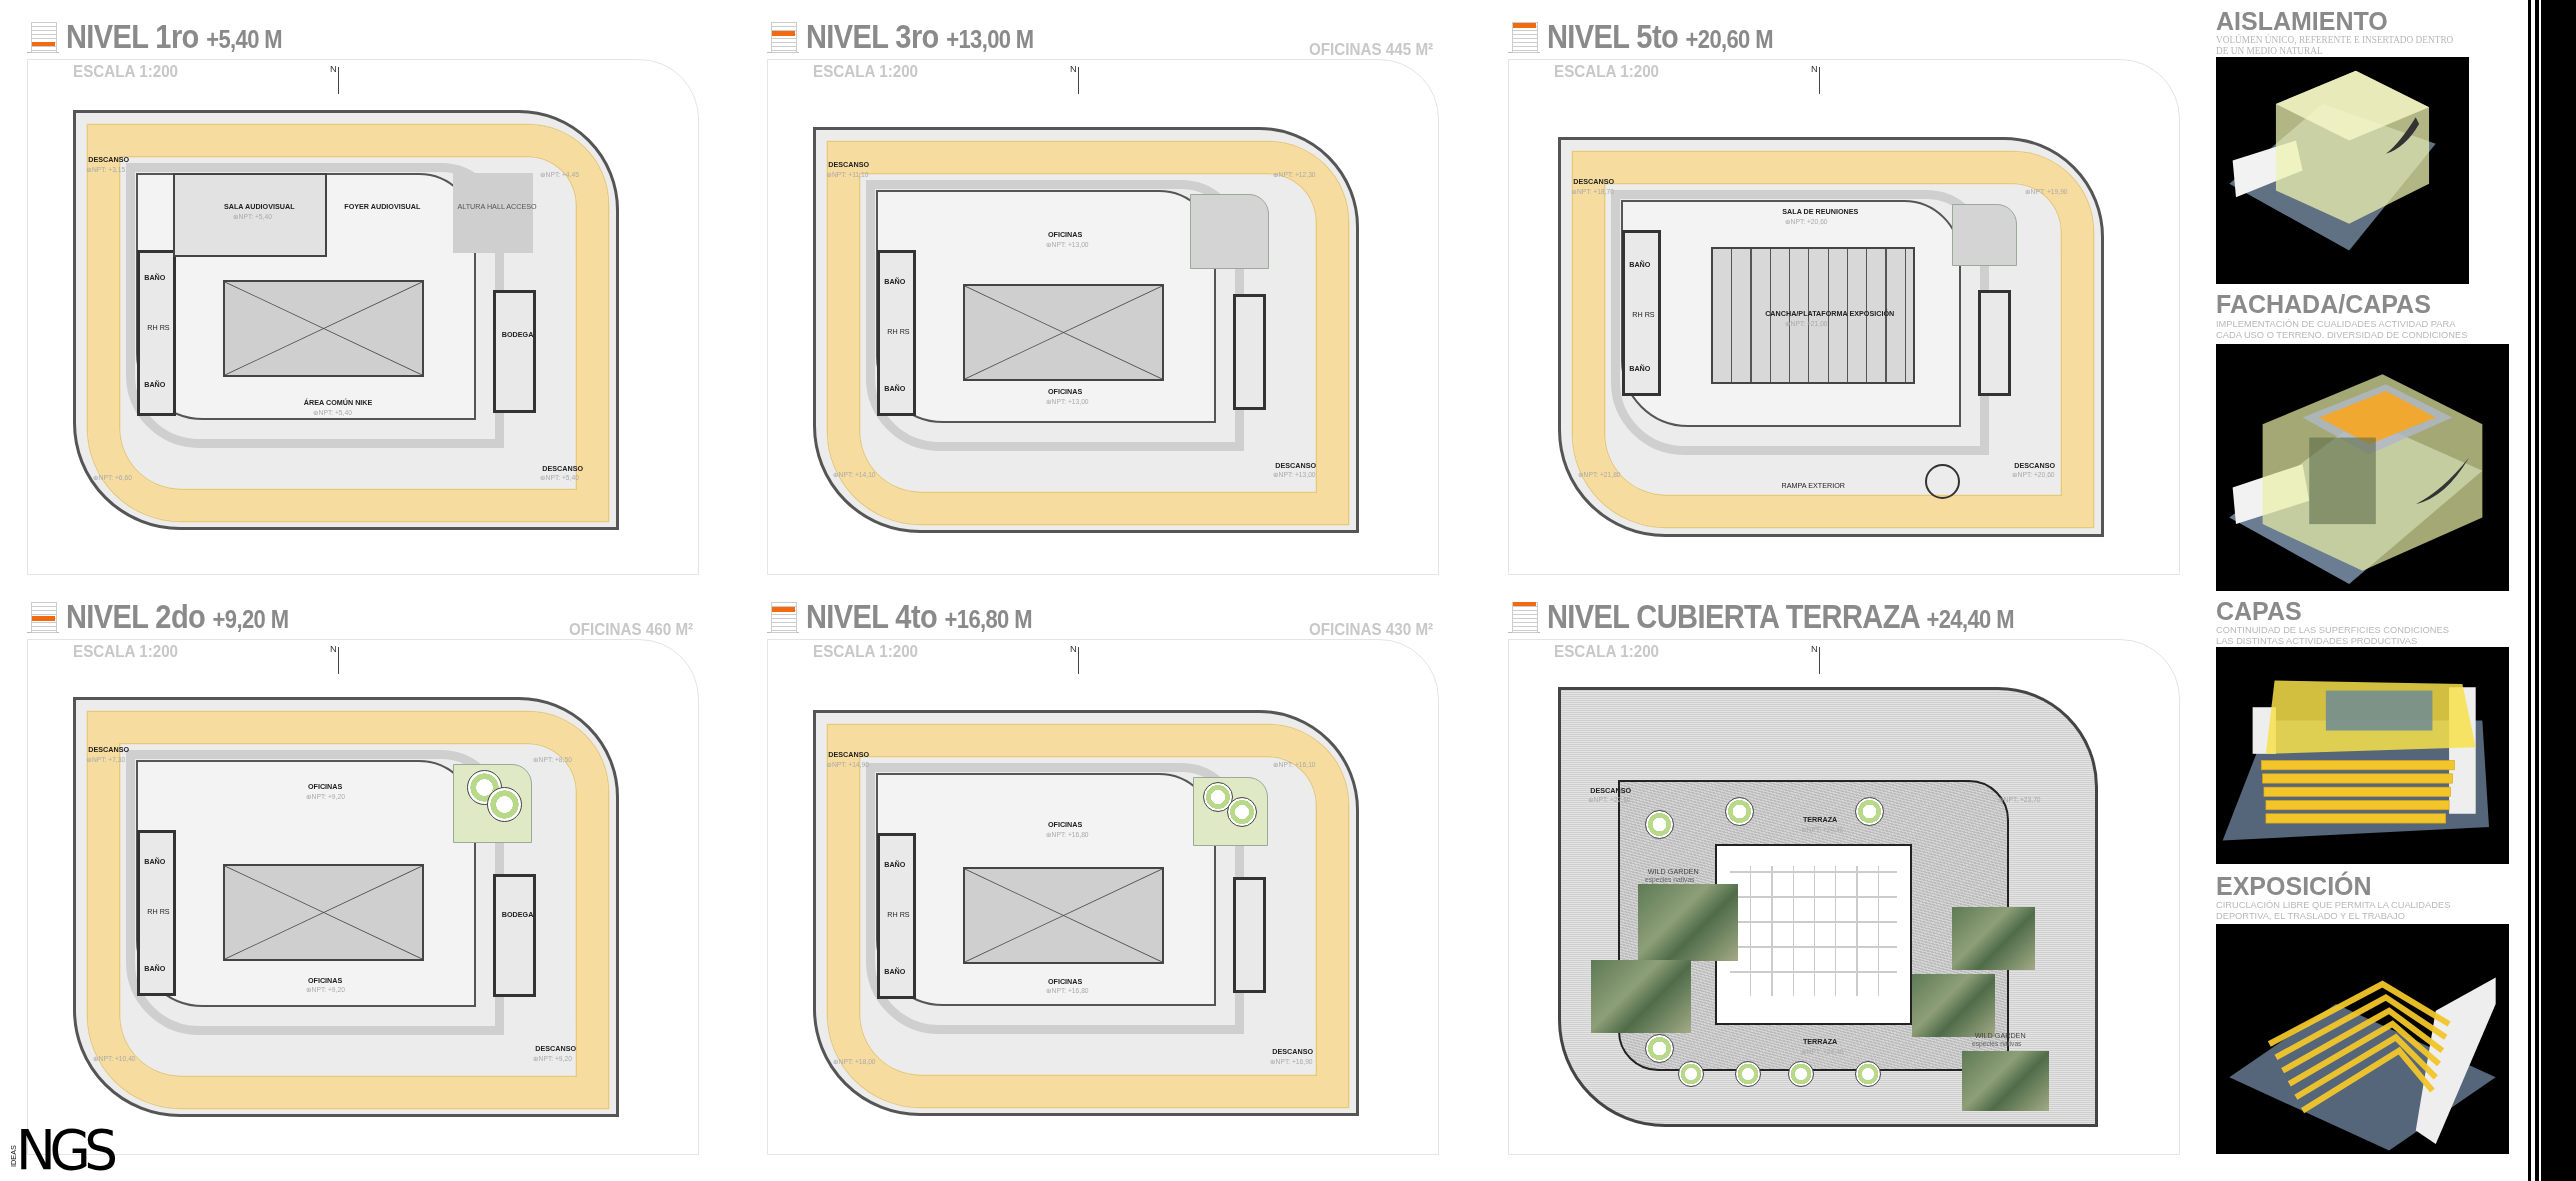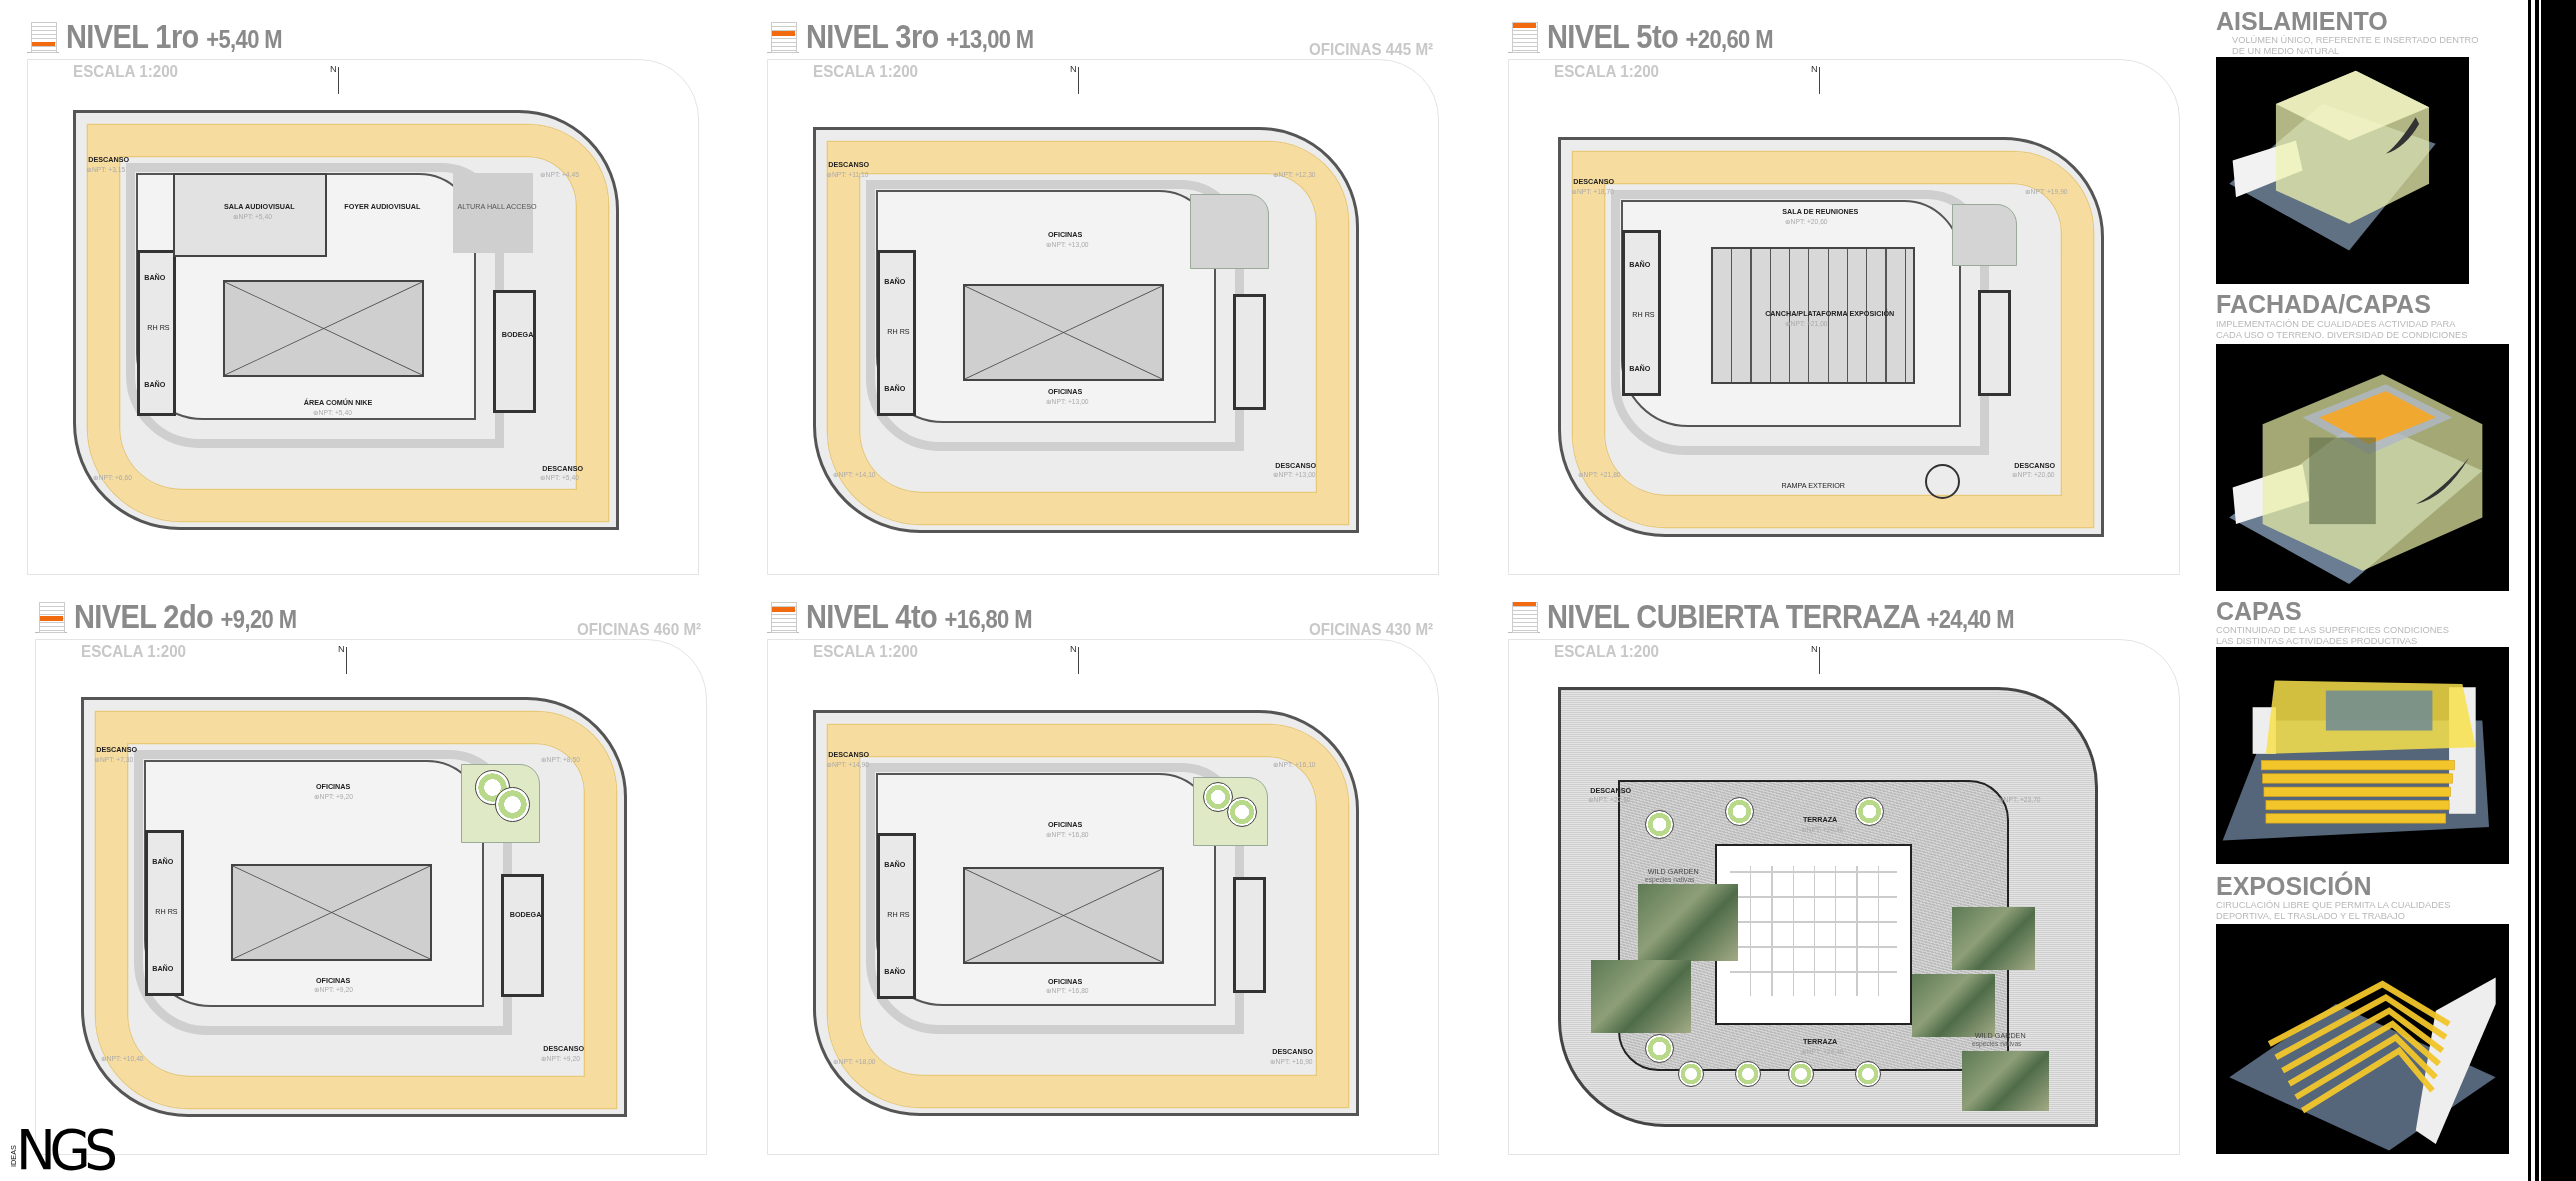--- a/index.html
+++ b/index.html
@@ -167,21 +167,21 @@
     <div class="rlabel" style="left:70px;top:227px;">BAÑO</div>
     <div class="rlabel" style="left:200px;top:172px;">CANCHA/PLATAFORMA EXPOSICIÓN</div>
     <div class="npt" style="left:227px;top:183px;">⊕NPT: +21,00</div>
     <div class="rlabel" style="left:220px;top:344px;font-weight:normal;">RAMPA EXTERIOR</div>
     <div class="rlabel" style="left:454px;top:324px;">DESCANSO</div>
     <div class="npt" style="left:454px;top:334px;">⊕NPT: +20,60</div>
     <div class="npt" style="left:20px;top:334px;">⊕NPT: +21,80</div>
   </div>
 </div>
 
-<div class="sheet" style="left:8px;top:580px;width:740px;height:587px;">
+<div class="sheet" style="left:0;top:580px;width:740px;height:587px;">
   <div class="ptitle" style="left:27px;top:13.3px;">
     <div class="lvl-icon">
         <div class="stack"></div>
         <div class="hl" style="top:16px;"></div>
       </div>
     <span class="tmain"><span>NIVEL 2do</span> <span class="tsub">+9,20 M</span></span>
   </div>
   <div class="area" style="right:47px;top:39px;">OFICINAS 460 M²</div>
   <div class="frame" style="left:27px;top:59px;width:670px;height:514px;"></div>
   <div class="scale" style="left:73px;top:61px;">ESCALA 1:200</div>
@@ -309,21 +309,21 @@
     <div class="rlabel" style="left:243px;top:350px;">TERRAZA</div>
     <div class="npt" style="left:243px;top:361px;">⊕NPT: +24,40</div>
     <div class="rlabel" style="left:414px;top:344px;font-weight:normal;color:#444;">WILD GARDEN</div>
     <div class="npt" style="left:414px;top:353px;color:#666;">especies nativas</div>
   </div>
 </div>
 
 <div class="sheet" style="left:2208px;top:0;width:327px;height:1182px;">
 
   <div class="side-title" style="left:8px;top:6.7px;">AISLAMIENTO</div>
-  <div class="side-desc" style="left:24px;top:35px;">VOLÚMEN ÚNICO, REFERENTE E INSERTADO DENTRO
+  <div class="side-desc" style="left:8px;top:35px;font-family:Liberation Serif, serif;">VOLÚMEN ÚNICO, REFERENTE E INSERTADO DENTRO
 DE UN MEDIO NATURAL</div>
   <div class="render" style="left:8px;top:57px;width:253px;height:227px;">
     <svg viewBox="0 0 380 340">
       <polygon points="20,190 200,290 330,130 160,70" fill="#6a7d92" opacity="0.9"></polygon>
       <polygon points="25,155 120,125 130,170 30,210" fill="#f2f2f2"></polygon>
       <polygon points="90,70 210,20 320,75 320,190 200,250 90,200" fill="#eef3b0" opacity="0.75"></polygon>
       <polygon points="90,70 210,20 320,75 200,125" fill="#f6f8c8" opacity="0.8"></polygon>
       <path d="M300,90 q-25,40 -45,55 q30,-10 50,-45z" fill="#333"></path>
     </svg>
   </div>

